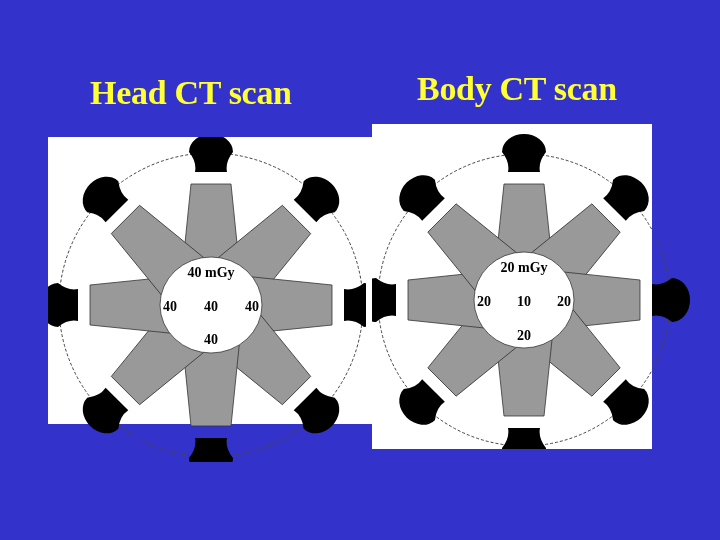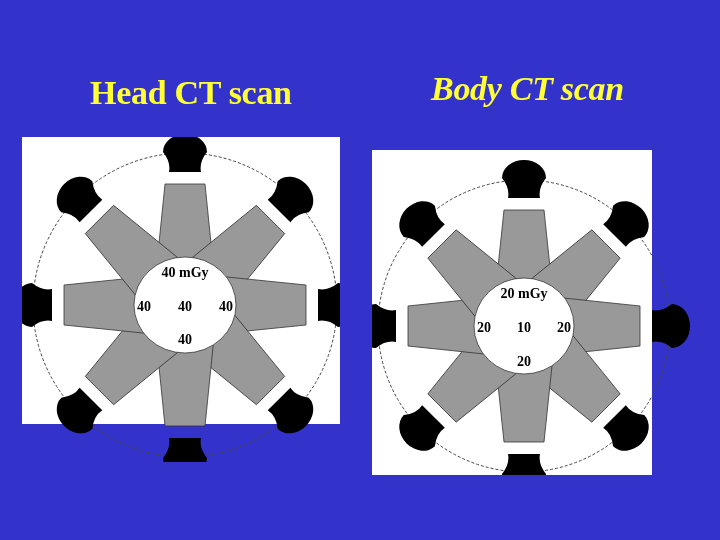--- a/index.html
+++ b/index.html
@@ -1,22 +1,22 @@
 <!DOCTYPE html>
 <html><head>
 <meta charset="utf-8">
 <style>
   html, body { margin:0; padding:0; }
   body { width:720px; height:540px; background:#3333CC; position:relative; overflow:hidden; font-family:"Liberation Serif", serif; }
   .title { position:absolute; color:#FFFF33; font-weight:bold; font-size:34px; white-space:nowrap; letter-spacing:-0.3px; }
   #title-head { left:90px; top:74px; }
-  #title-body { left:431px; top:70px;font-style:italic; }
+  #title-body { left:417px; top:70px; }
   .panel { position:absolute; background:#ffffff; }
-  #panel-head { left:22px; top:137px; width:318px; height:287px; }
-  #panel-body { left:372px; top:150px; width:280px; height:325px; }
+  #panel-head { left:48px; top:137px; width:318px; height:287px;padding-left:44px; }
+  #panel-body { left:372px; top:124px; width:280px; height:325px; }
   .panel svg { position:absolute; left:0; top:0; }
   .dose { font-family:"Liberation Serif", serif; font-weight:bold; font-size:14px; fill:#000; }
 </style>
 </head>
 <body>
 
 <div class="title" id="title-head">Head CT scan</div>
 <div class="title" id="title-body">Body CT scan</div>
 
 <div class="panel" id="panel-head">

